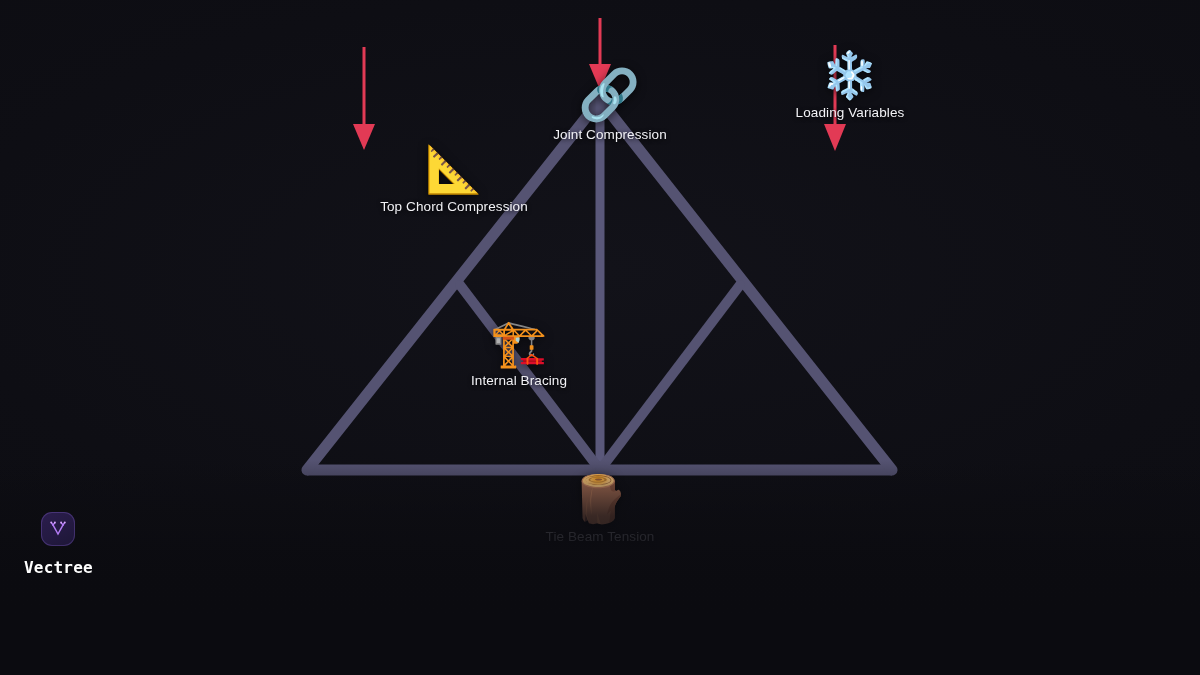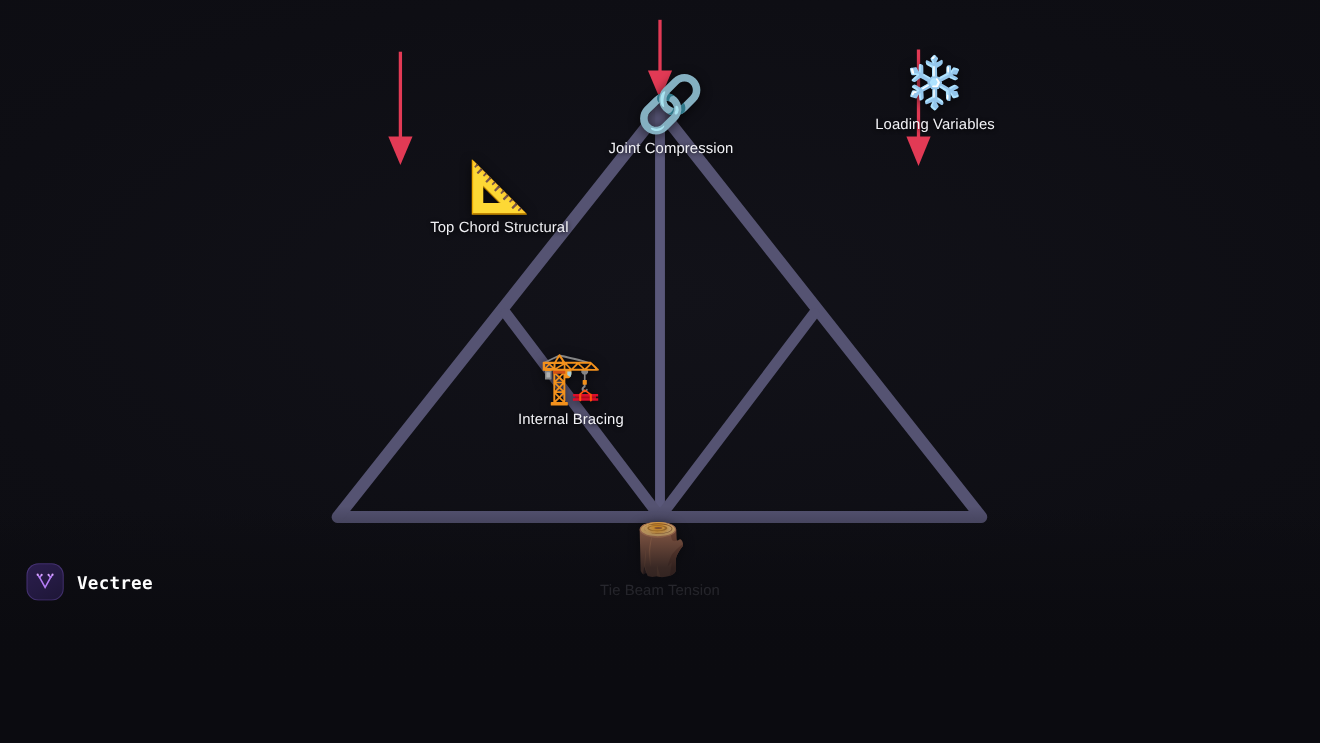--- a/index.html
+++ b/index.html
@@ -76,20 +76,21 @@
     pointer-events: none;
   }
 
   #brand-row {
     position: absolute;
     left: 24px;
     top: 512px;
     display: flex;
     align-items: center;
     gap: 12px;
+    flex-direction: column;
   }
   #brand-logo {
     width: 34px;
     height: 34px;
     border-radius: 11px;
     background: linear-gradient(150deg, #2b1d4d 0%, #241a42 55%, #1d1636 100%);
     box-shadow: inset 0 0 0 1px rgba(150,110,235,.28);
     display: flex;
     align-items: center;
     justify-content: center;
@@ -166,21 +167,21 @@
     </g>
   </svg>
 
   <div class="node" id="node-joint">
     <span class="node-emoji">🔗</span>
     <span class="node-label">Joint Compression</span>
   </div>
 
   <div class="node" id="node-topchord">
     <span class="node-emoji">📐</span>
-    <span class="node-label">Top Chord Structural</span>
+    <span class="node-label">Top Chord Compression</span>
   </div>
 
   <div class="node" id="node-loading">
     <span class="node-emoji">❄️</span>
     <span class="node-label">Loading Variables</span>
   </div>
 
   <div class="node" id="node-bracing">
     <span class="node-emoji">🏗️</span>
     <span class="node-label">Internal Bracing</span>

